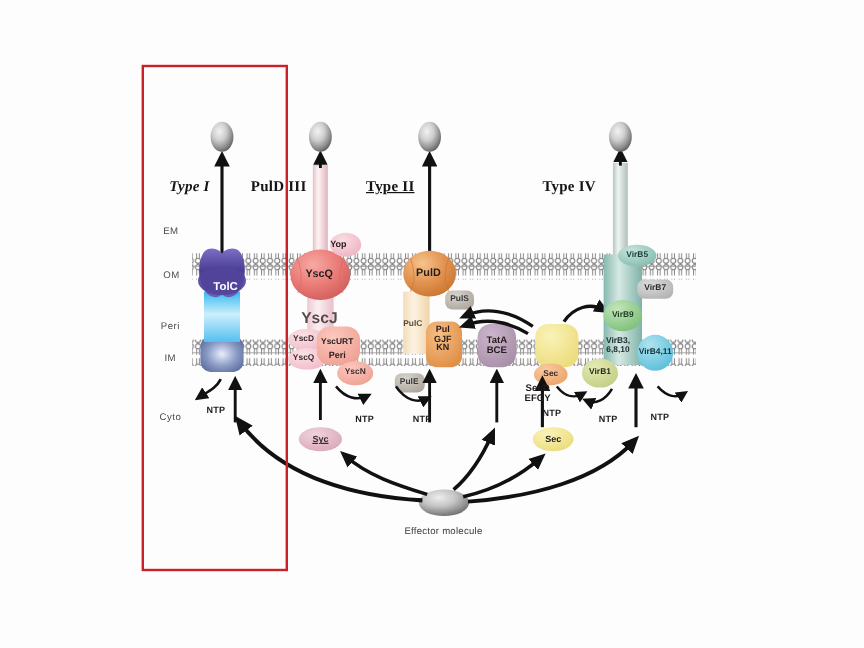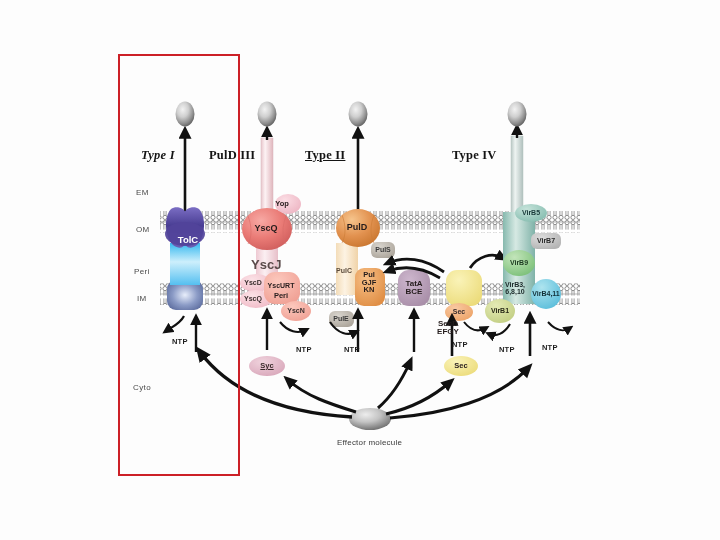--- a/index.html
+++ b/index.html
@@ -329,21 +329,21 @@
       <div class="txt type-label" style="left: 141px; top: 148px; font-style: italic;">Type I</div>
       <div class="txt type-label" style="left: 209px; top: 148px;">PulD III</div>
       <div class="txt type-label" style="left: 305px; top: 148px; text-decoration: underline;">Type II</div>
       <div class="txt type-label" style="left: 452px; top: 148px;">Type IV</div>
     </div>
   <div id="compLabels">
       <div class="txt compartment-label" style="left: 136px; top: 188px;">EM</div>
       <div class="txt compartment-label" style="left: 136px; top: 225px;">OM</div>
       <div class="txt compartment-label" style="left: 134px; top: 267px;">Peri</div>
       <div class="txt compartment-label" style="left: 137px; top: 294px;">IM</div>
-      <div class="txt compartment-label" style="left: 133px; top: 343px; margin-top: 40px;">Cyto</div>
+      <div class="txt compartment-label" style="left: 133px; top: 343px;">Cyto</div>
     </div>
   <div id="protLabels">
       <div class="txt prot-label" style="width: 36px; left: 170px; top: 235px; font-size: 9.5px; color: rgb(255, 255, 255);">TolC</div>
       <div class="txt prot-label" style="width: 14px; left: 275px; top: 200.062px; font-size: 7.5px; color: rgb(42, 32, 32);">Yop</div>
       <div class="txt prot-label" style="width: 34px; left: 249px; top: 224.275px; font-size: 9px; color: rgb(36, 28, 28);">YscQ</div>
       <div class="txt prot-label" style="width: 30px; left: 251px; top: 258.062px; font-size: 13px; color: rgb(90, 74, 74);">YscJ</div>
       <div class="txt prot-label" style="width: 28px; left: 239px; top: 279.325px; font-size: 7px; color: rgb(58, 46, 46);">YscD</div>
       <div class="txt prot-label" style="width: 28px; left: 239px; top: 295.325px; font-size: 7px; color: rgb(58, 46, 46);">YscQ</div>
       <div class="txt prot-label" style="width: 34px; left: 264px; top: 282.325px; font-size: 7px; color: rgb(42, 32, 32);">YscURT</div>
       <div class="txt prot-label" style="width: 34px; left: 264px; top: 292.062px; font-size: 7.5px; color: rgb(42, 32, 32);">Peri</div>

